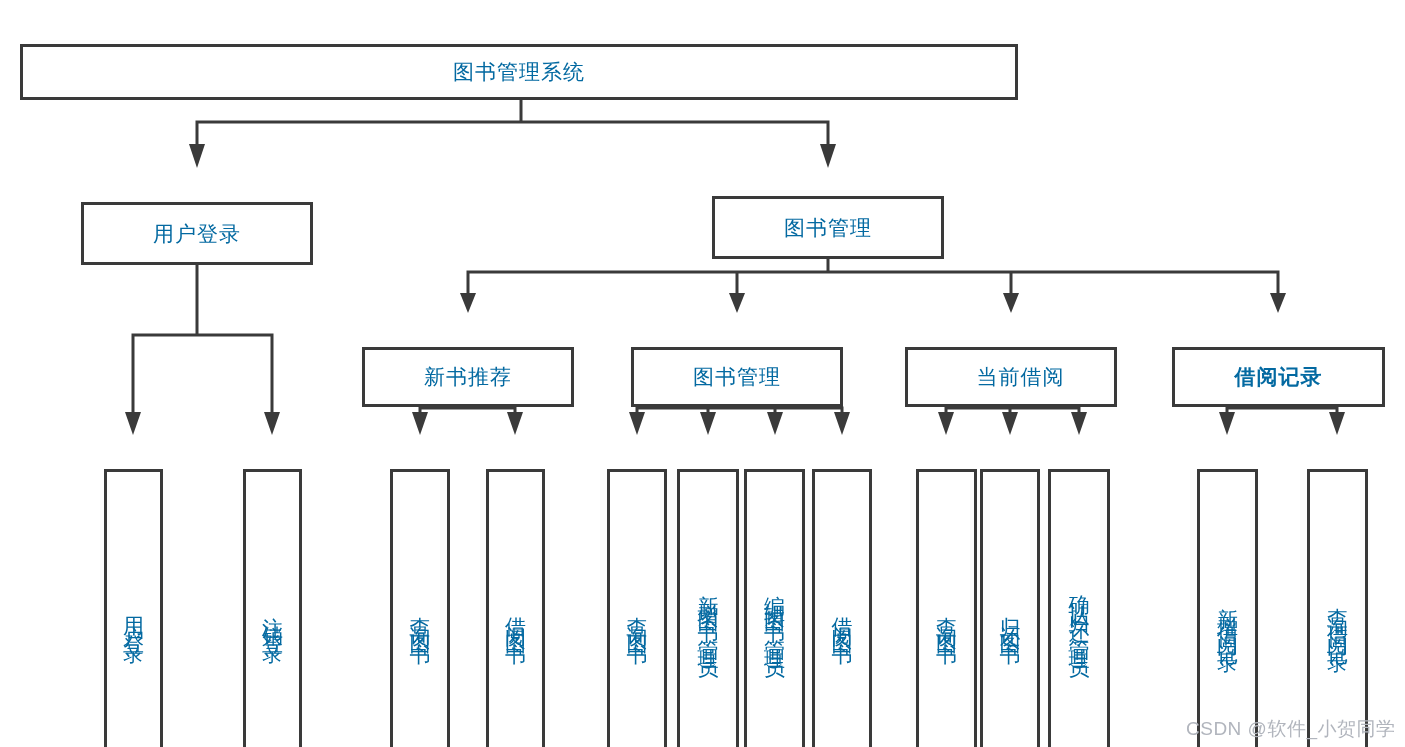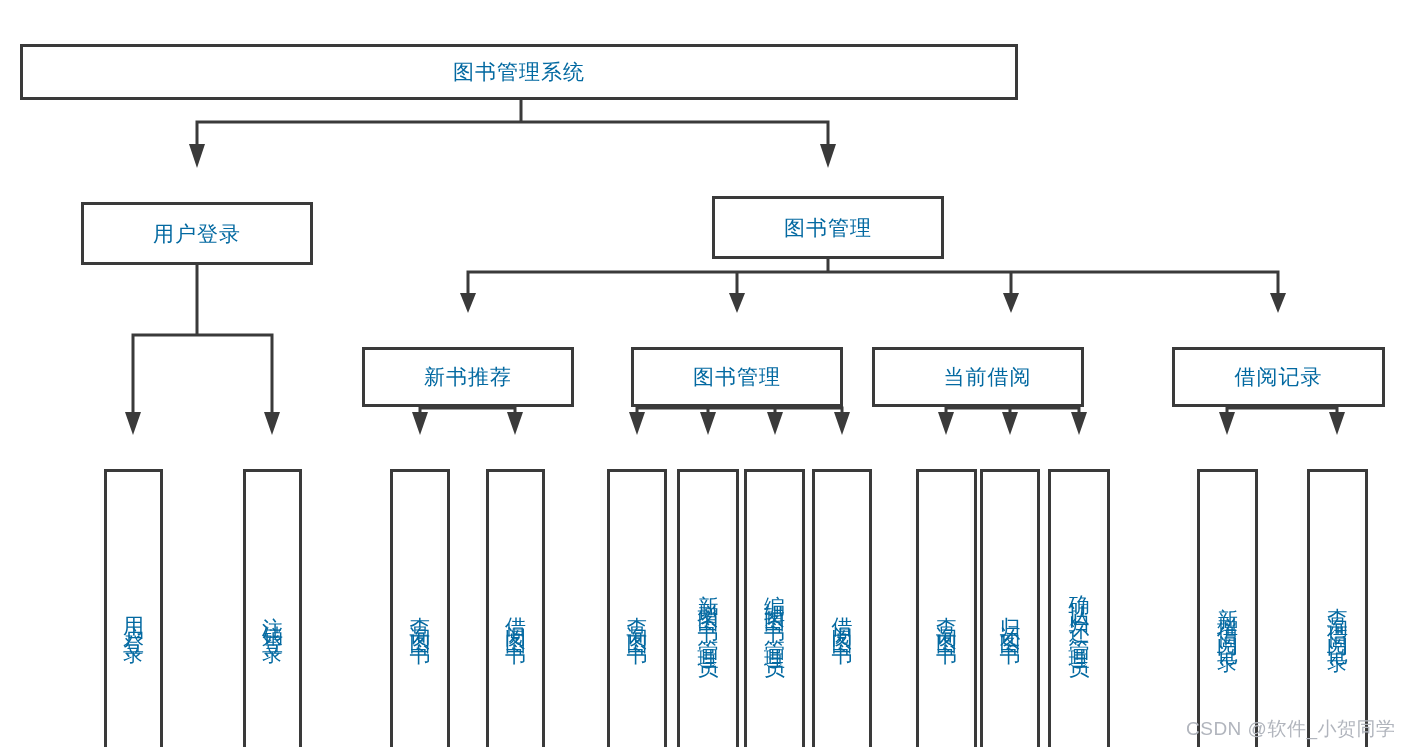--- a/index.html
+++ b/index.html
@@ -115,24 +115,24 @@
   <div class="node h-node" style="left:712px; top:164px; width:232px; height:63px;">
     <span class="label">图书管理</span>
   </div>
 
   <div class="node h-node" style="left:362px; top:315px; width:212px; height:60px;">
     <span class="label">新书推荐</span>
   </div>
   <div class="node h-node" style="left:631px; top:315px; width:212px; height:60px;">
     <span class="label">图书管理</span>
   </div>
-  <div class="node h-node" style="left:872px; top:315px; width:212px; height:60px;padding-left:19px;">
+  <div class="node h-node" style="left:905px; top:315px; width:212px; height:60px;padding-left:19px;">
     <span class="label">当前借阅</span>
   </div>
-  <div class="node h-node" style="left:1172px; top:315px; width:213px; height:60px;">
+  <div class="node h-node" style="left:1172px; top:315px; width:213px; height:60px;font-weight:bold;">
     <span class="label">借阅记录</span>
   </div>
 
   <div class="node v-node" style="left:104px; top:437px; width:59px; height:298px;">
     <span class="label">用户登录</span>
   </div>
   <div class="node v-node" style="left:243px; top:437px; width:59px; height:298px;">
     <span class="label">注销登录</span>
   </div>
 

